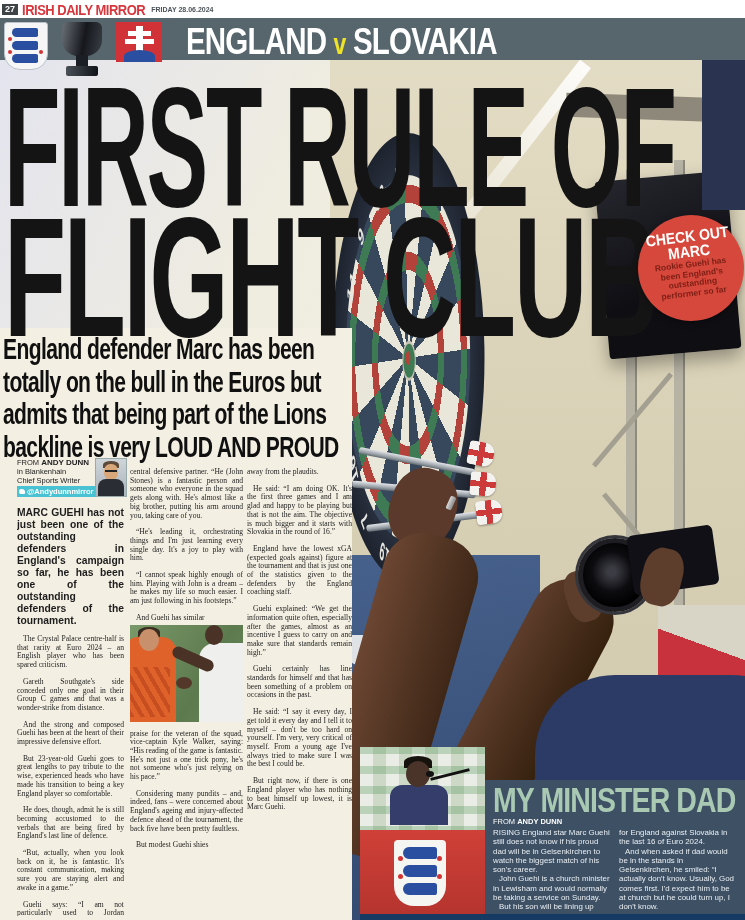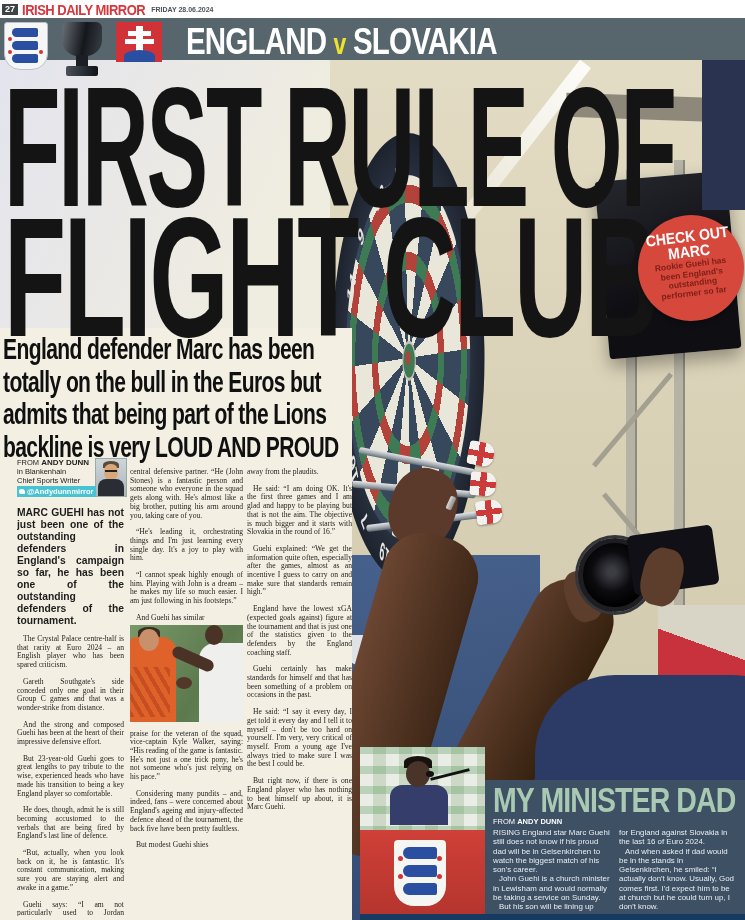--- a/index.html
+++ b/index.html
@@ -284,25 +284,25 @@
       <div class="touch"></div>
     </div>
     <p class="noindent">praise for the veteran of the squad, vice-captain Kyle Walker, saying: “His reading of the game is fantastic. He's not just a one trick pony, he's not someone who's just relying on his pace.”</p>
     <p>Considering many pundits – and, indeed, fans – were concerned about England's ageing and injury-affected defence ahead of the tournament, the back five have been pretty faultless.</p>
     <p>But modest Guehi shies</p>
   </div>
 
   <div class="col col3">
     <p class="noindent">away from the plaudits.</p>
     <p>He said: “I am doing OK. It's the first three games and I am glad and happy to be playing but that is not the aim. The objective is much bigger and it starts with Slovakia in the round of 16.”</p>
+    <p>England have the lowest xGA (expected goals against) figure at the tournament and that is just one of the statistics given to the defenders by the England coaching staff.</p>
     <p>Guehi explained: “We get the information quite often, especially after the games, almost as an incentive I guess to carry on and make sure that standards remain high.”</p>
-    <p>England have the lowest xGA (expected goals against) figure at the tournament and that is just one of the statistics given to the defenders by the England coaching staff.</p>
-    <p>Guehi certainly has make standards for himself and that has been something of a problem on occasions in the past.</p>
+    <p>Guehi certainly has line standards for himself and that has been something of a problem on occasions in the past.</p>
     <p>He said: “I say it every day, I get told it every day and I tell it to myself – don't be too hard on yourself. I'm very, very critical of myself. From a young age I've always tried to make sure I was the best I could be.</p>
-    <p>But right now, if there is one England player who has nothing to beat himself up about, it is Marc Guehi.</p>
+    <p>But right now, if there is one England player who has nothing to beat himself up lowest, it is Marc Guehi.</p>
   </div>
 
   <div class="press">
     <div class="press-checks"></div>
     <div class="press-body"></div>
     <div class="press-hair"></div>
     <div class="press-head"></div>
     <div class="press-micend"></div>
     <div class="press-mic"></div>
     <div class="podium">

